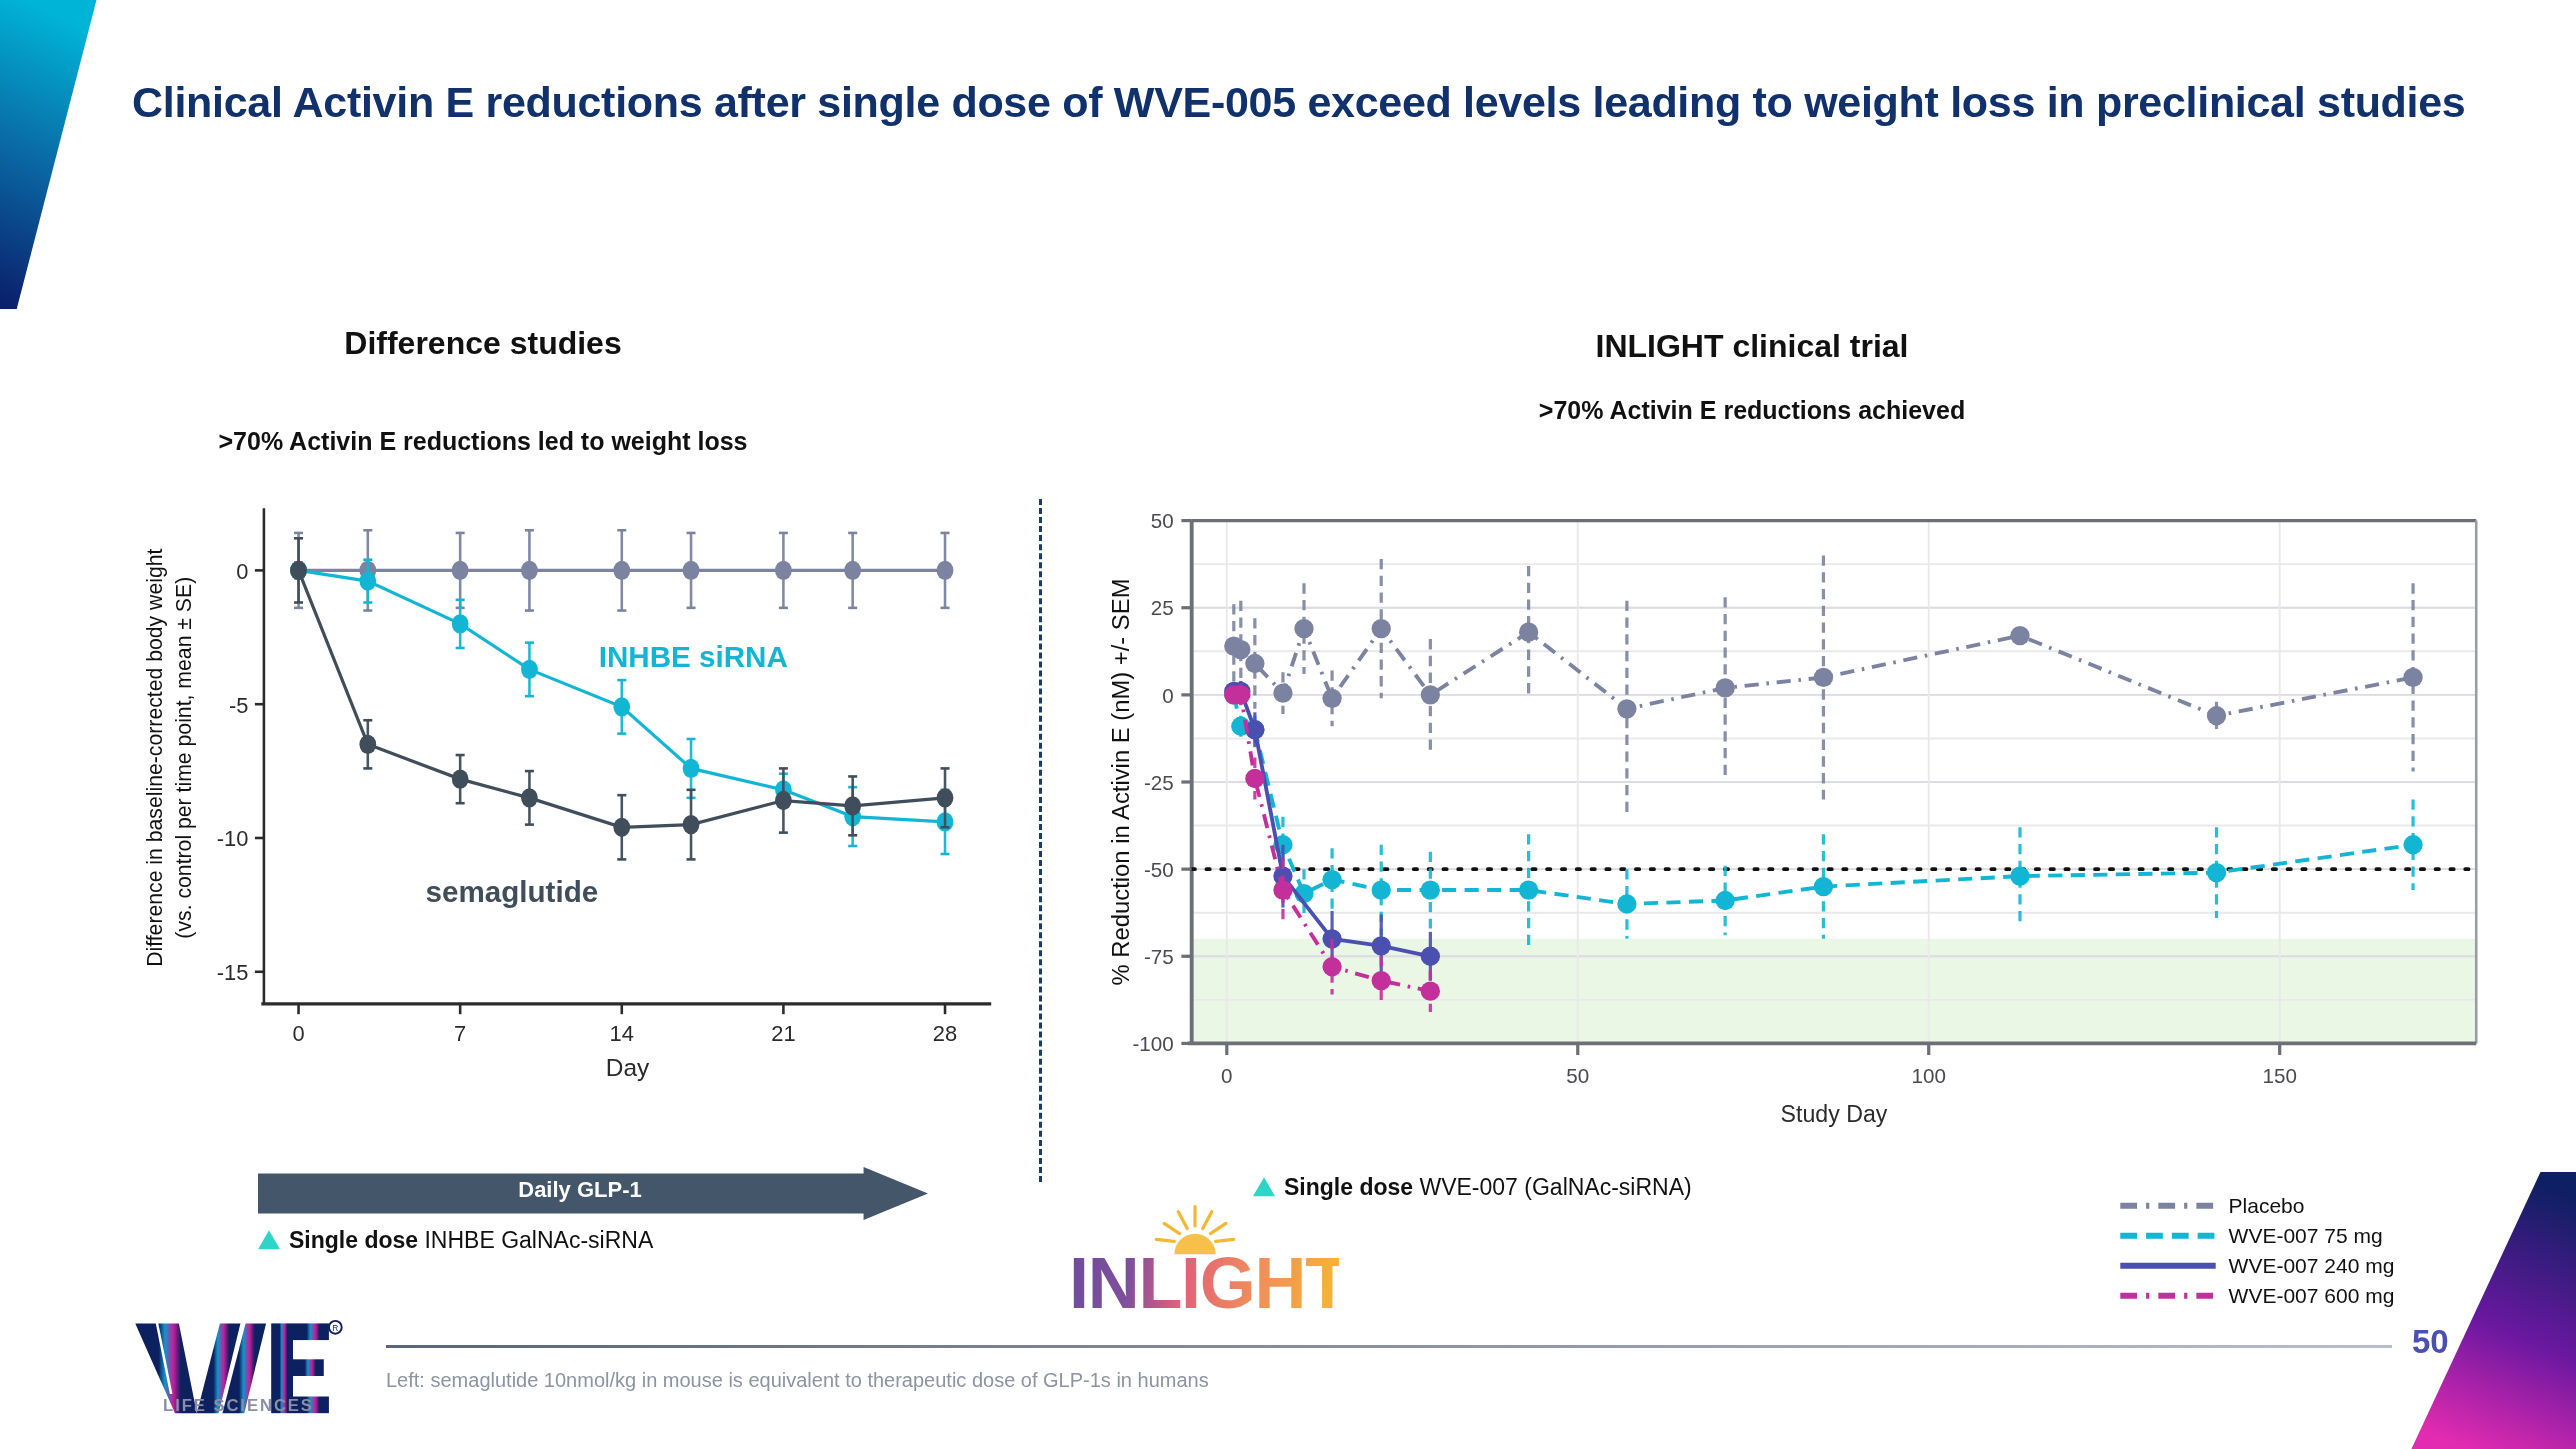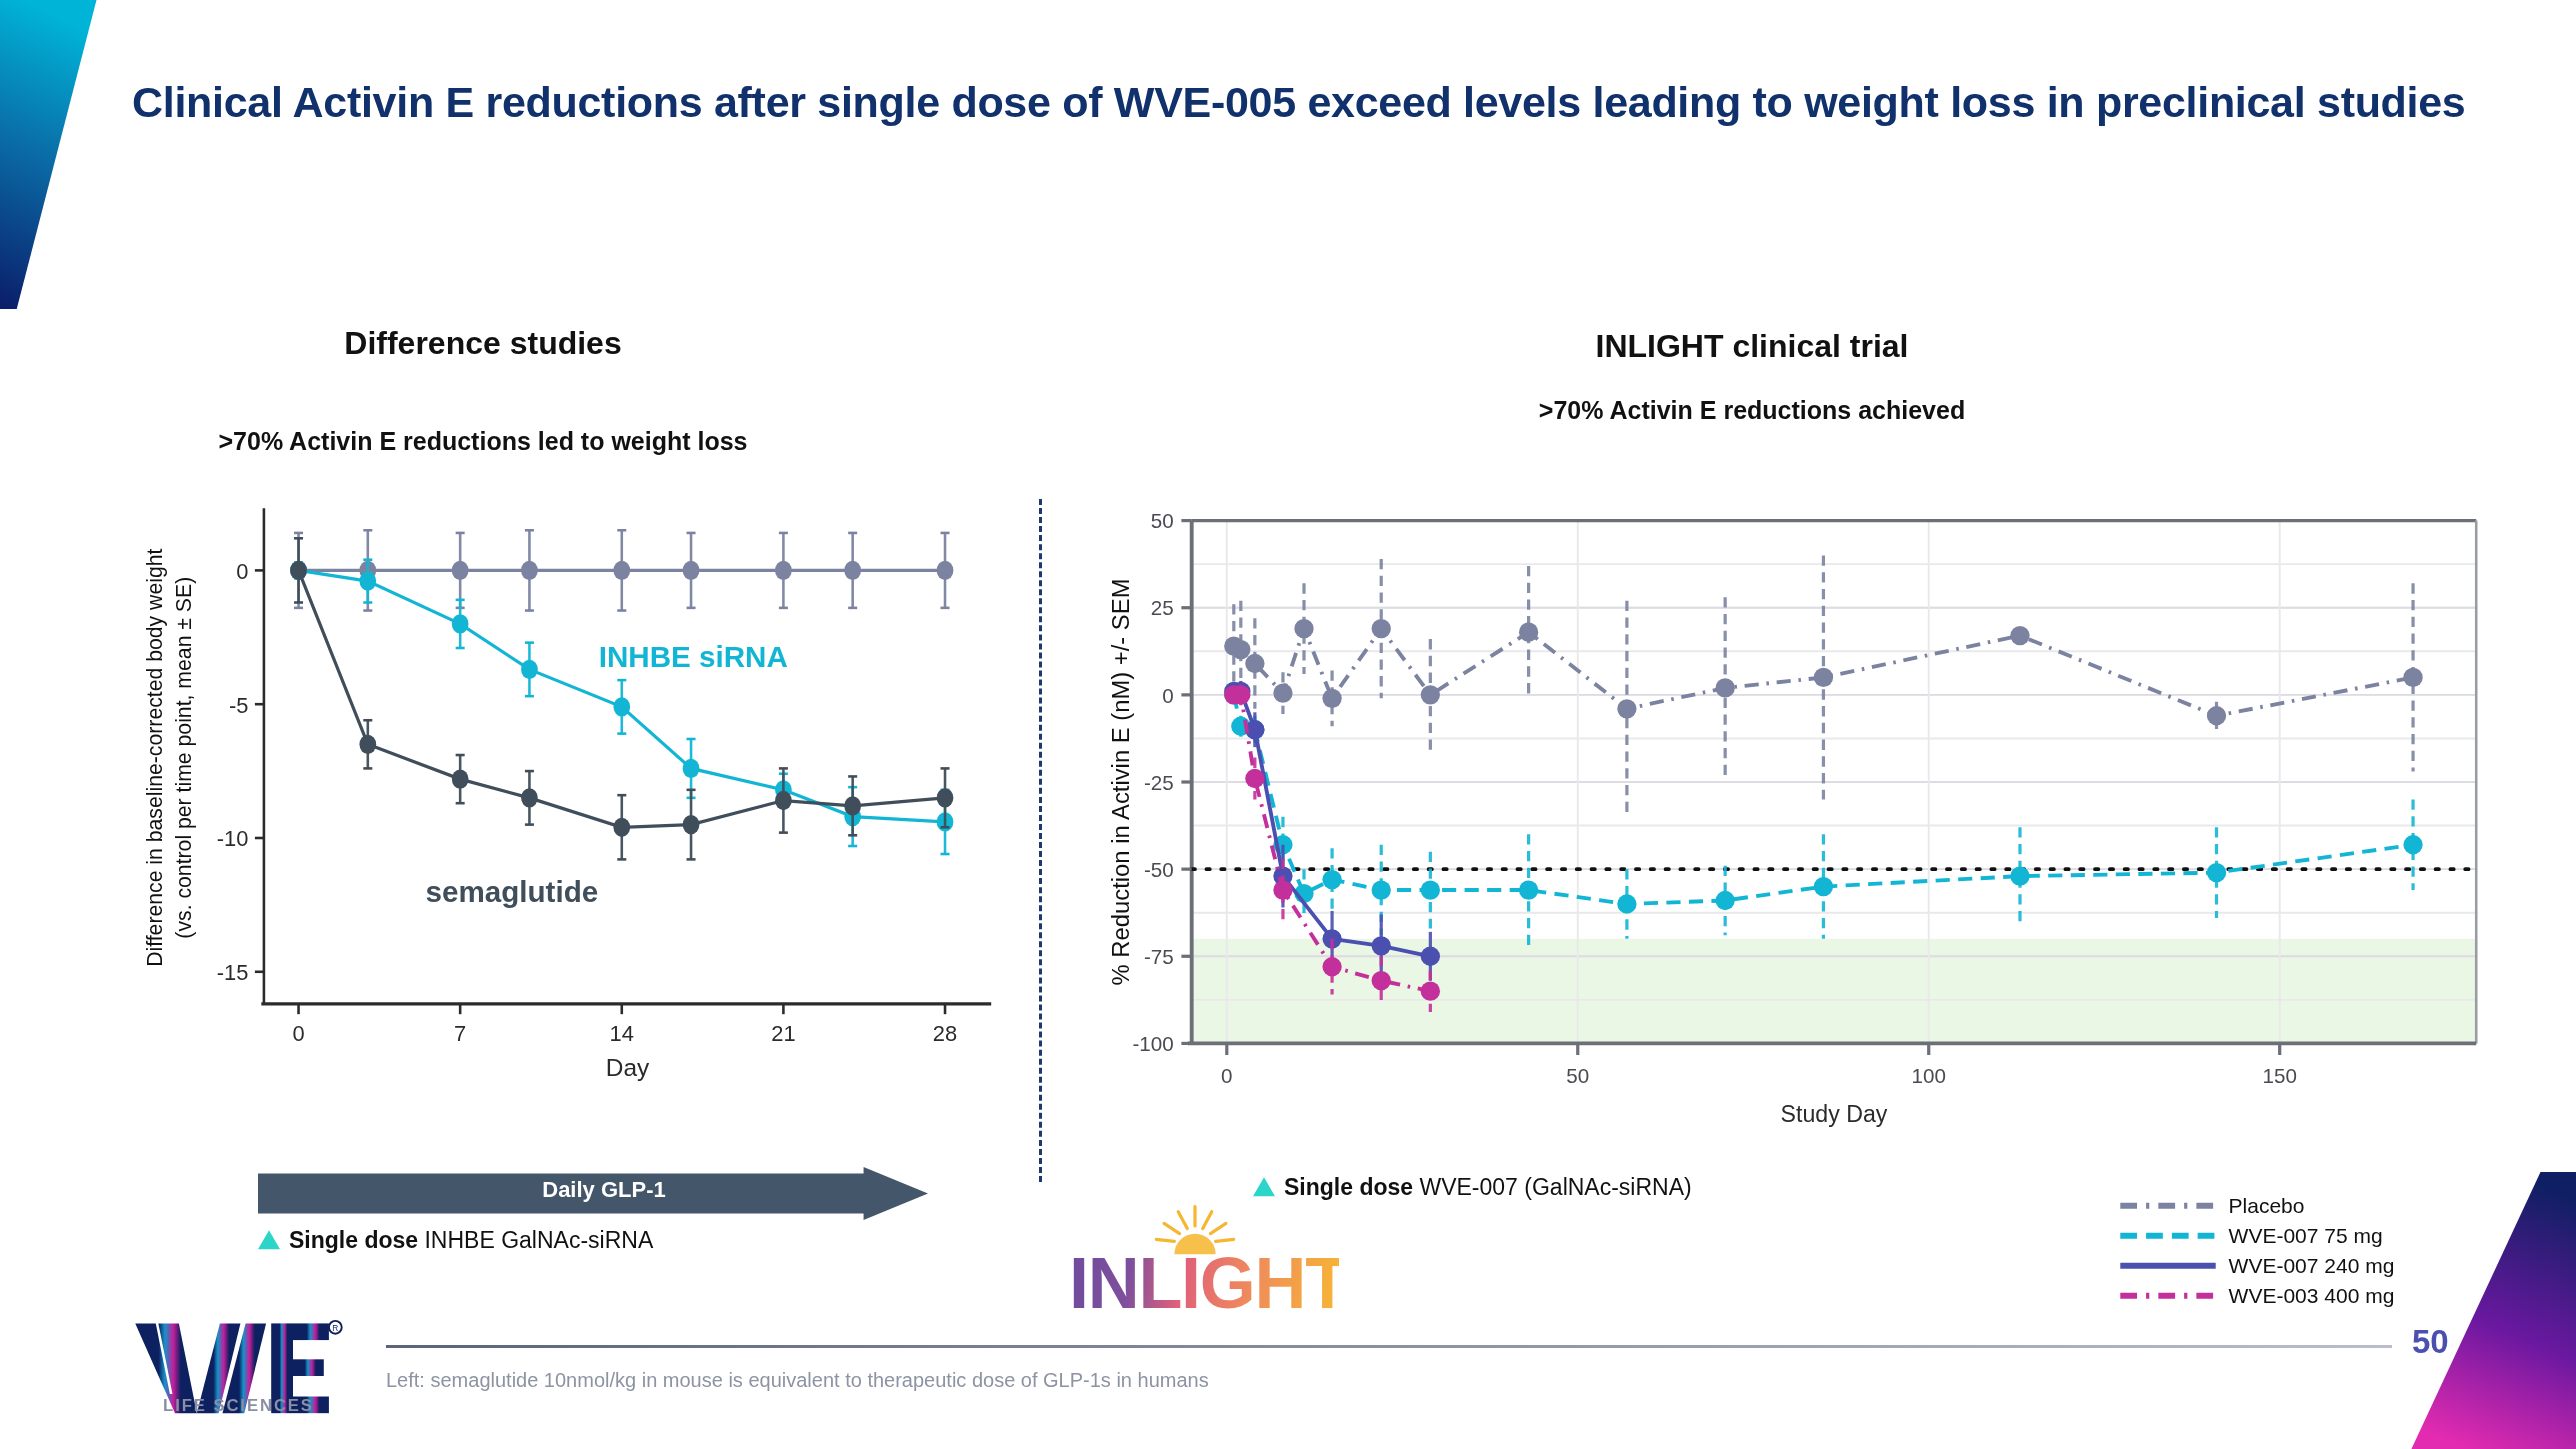--- a/index.html
+++ b/index.html
@@ -37,21 +37,21 @@
   }
 
   
   #left-chart{position:absolute;left:135px;top:489px;width:895px;height:605px;}
   #right-chart{position:absolute;left:1095px;top:509px;width:1391px;height:631px;}
 
   
   #glp-arrow{position:absolute;left:258px;top:1167px;width:670px;height:53px;}
   #glp-label{
     position:absolute;left:258px;top:1177px;width:644px;text-align:center;
-    font-size:22px;font-weight:bold;color:#ffffff;pointer-events:none;padding-left:24px;
+    font-size:22px;font-weight:bold;color:#ffffff;pointer-events:none;
   }
 
   
   .dose-note{position:absolute;font-size:23px;color:#111;}
   .dose-note b{font-weight:bold;}
   .tri{display:inline-block;width:0;height:0;border-left:11px solid transparent;
        border-right:11px solid transparent;border-bottom:19.3px solid #2dd4c8;
        margin-right:9px;transform:translateY(1.3px);}
   #left-dose{left:258px;top:1227px;}
   #right-dose{left:1253px;top:1174px;}
@@ -439,21 +439,21 @@
     <div class="leg-row">
       <svg class="leg-swatch" viewBox="0 0 152 24">
         <line x1="2" y1="12" x2="150" y2="12" stroke="#4a4fb0" stroke-width="9"></line>
       </svg>
       <span class="leg-label">WVE-007 240 mg</span>
     </div>
     <div class="leg-row">
       <svg class="leg-swatch" viewBox="0 0 152 24">
         <line x1="2" y1="12" x2="150" y2="12" stroke="#c4309b" stroke-width="9" stroke-dasharray="26,14,5,14"></line>
       </svg>
-      <span class="leg-label">WVE-003 400 mg</span>
+      <span class="leg-label">WVE-007 600 mg</span>
     </div>
   </div>
 
 <div id="inlight">
   <svg id="inlight-sun" viewBox="0 0 180 90">
     <g stroke="#f5b731" stroke-width="5" stroke-linecap="round" fill="none">
       <line x1="90" y1="4" x2="90" y2="34"></line>
       <line x1="64" y1="12" x2="78" y2="38"></line>
       <line x1="116" y1="12" x2="102" y2="38"></line>
       <line x1="42" y1="30" x2="66" y2="46"></line>

